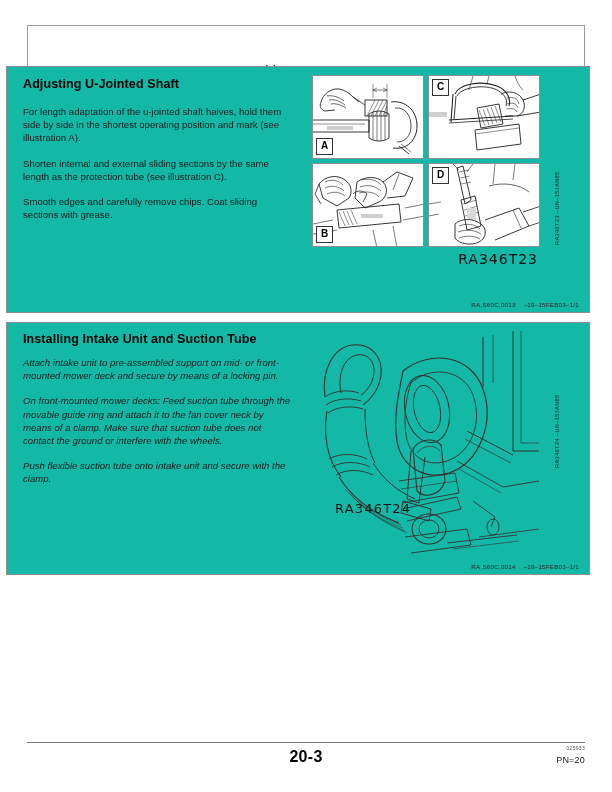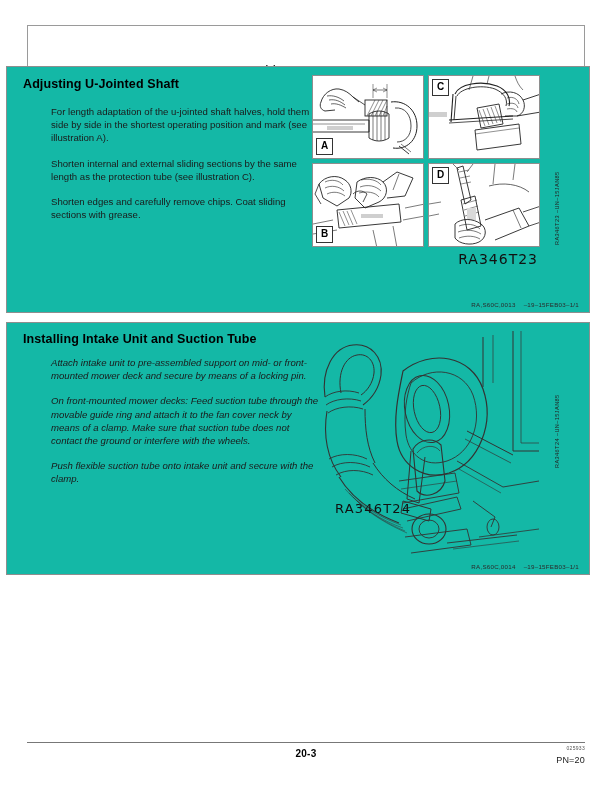--- a/index.html
+++ b/index.html
@@ -73,21 +73,20 @@
   #section-2 .sec-heading { top: 9px; }
 
   .text-col {
     position: absolute;
     left: 16px;
     width: 268px;
     font-size: 9.6px;
     line-height: 13.2px;
     color: #1a1a1a;
     text-align: left;
-    margin-left: 28px;
   }
   #section-1 .text-col { top: 38px; }
   #section-2 .text-col { top: 33px; font-style: italic; }
   .text-col p {
     margin: 0 0 12px 0;
   }
 
   .sec-footer {
     position: absolute;
     right: 10px;
@@ -186,21 +185,21 @@
     width: 558px;
     height: 0;
     border-top: 1px solid #777;
   }
   .page-number {
     position: absolute;
     left: 0;
     right: 0;
     top: 748px;
     text-align: center;
-    font-size: 10px;
+    font-size: 16px;
     font-weight: bold;
     letter-spacing: .3px;
     color: #000;
   }
   .footer-code {
     position: absolute;
     right: 27px;
     top: 745px;
     font-size: 5px;
     color: #555;
@@ -228,21 +227,21 @@
     <div class="header-title">Attaching MCS to Tractor</div>
   </div>
 
   <div class="section" id="section-1">
 
     <div class="sec-heading">Adjusting U-Jointed Shaft</div>
 
     <div class="text-col">
       <p>For length adaptation of the u-jointed shaft halves, hold them side by side in the shortest operating position and mark (see illustration A).</p>
       <p>Shorten internal and external sliding sections by the same length as the protection tube (see illustration C).</p>
-      <p>Shorten edges and carefully remove chips. Coat sliding sections with grease.</p>
+      <p>Smooth edges and carefully remove chips. Coat sliding sections with grease.</p>
     </div>
 
     <div class="fig-grid">
 
       <div class="fig-cell a">
         <svg width="112" height="84" viewBox="0 0 112 84" fill="none" stroke="#222" stroke-width="0.8">
 
           <path d="M8 26 C10 18 18 12 26 13 C32 14 36 17 40 21 L46 26" stroke-width="0.9"></path>
           <path d="M8 26 C6 30 8 34 12 35 L22 34" stroke-width="0.9"></path>
           <path d="M14 20 C20 19 26 21 31 25" stroke-width="0.7"></path>

